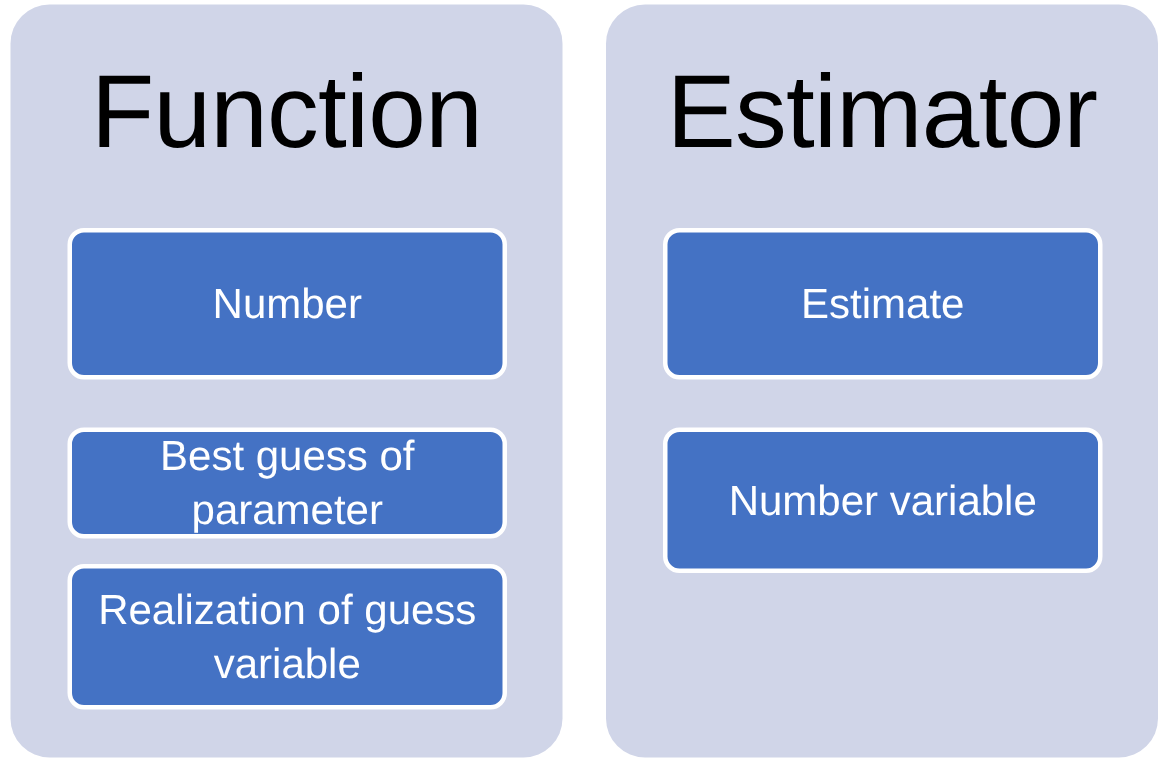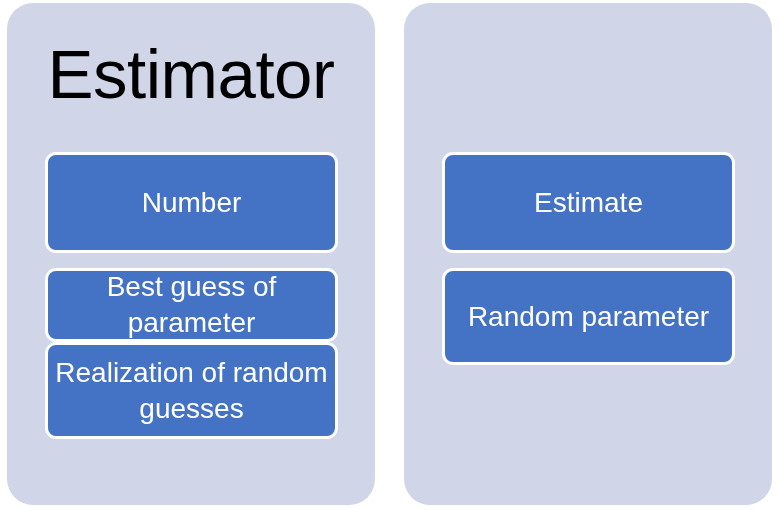--- a/index.html
+++ b/index.html
@@ -67,48 +67,49 @@
     font-weight: 400;
     line-height: 36px;
     text-align: center;
     display: flex;
     align-items: center;
     justify-content: center;
     padding: 0 6px;
   }
   .item-text { display: block; width: 100%; }
 
-  .item.row1 { height: 101px; margin-bottom: 15px; }
-  .item.row2 { height: 74px;  margin-bottom: 0; align-items: center; }
+  .item.row1 { height: 101px; margin-bottom: 32px; }
+  .item.row2 { height: 74px;  margin-bottom: 17px; align-items: center; }
   .item.row3 { height: 97px; }
 </style>
 </head>
 <body>
 
 <div id="diagram">
 
   <div class="panel left">
-    <div class="panel-title">Estimator</div>
+    <div class="panel-title">Function</div>
     <div class="item-list">
       <div class="item row1">
         <span class="item-text">Number</span>
       </div>
       <div class="item row2">
         <span class="item-text">Best guess of parameter</span>
       </div>
       <div class="item row3">
-        <span class="item-text">Realization of random guesses</span>
+        <span class="item-text">Realization of guess variable</span>
       </div>
     </div>
   </div>
 
   <div class="panel right">
+    <div class="panel-title">Estimator</div>
     <div class="item-list">
       <div class="item row1">
         <span class="item-text">Estimate</span>
       </div>
       <div class="item row3">
-        <span class="item-text">Random parameter</span>
+        <span class="item-text">Number variable</span>
       </div>
     </div>
   </div>
 
 </div>
 
 </body></html>

